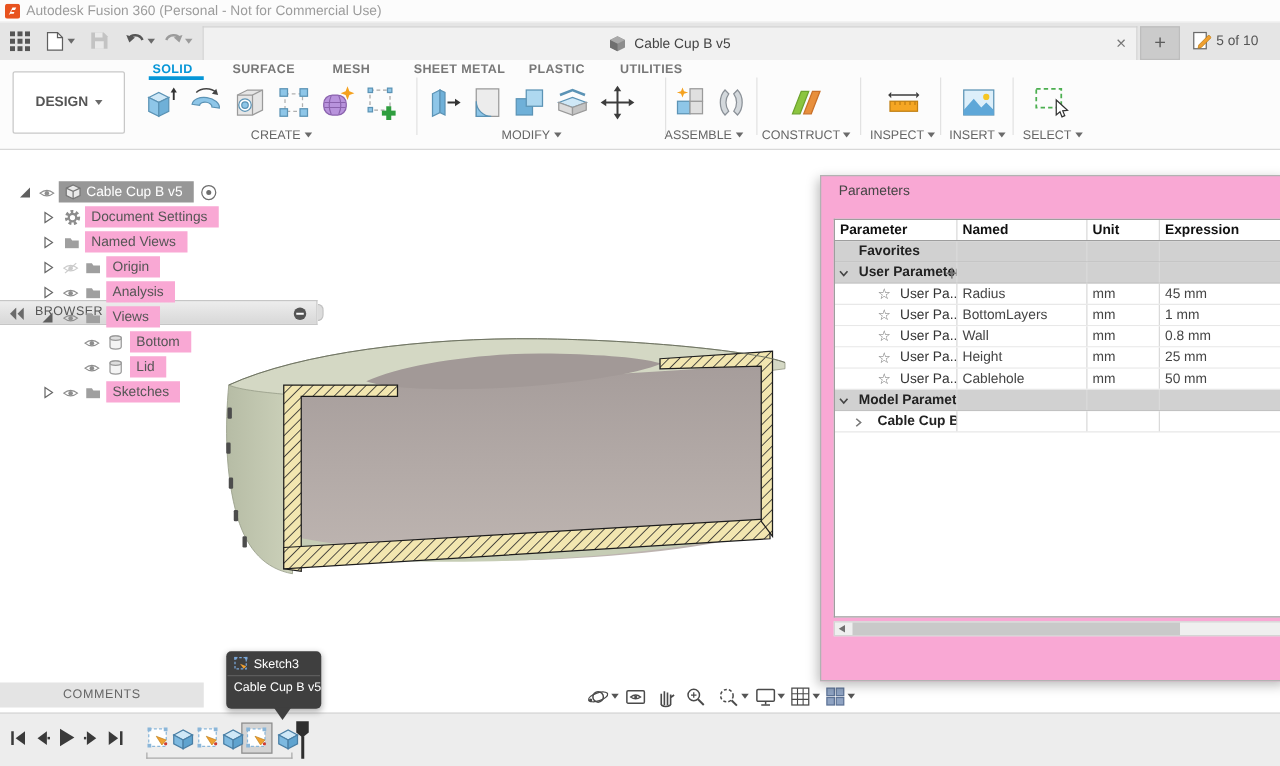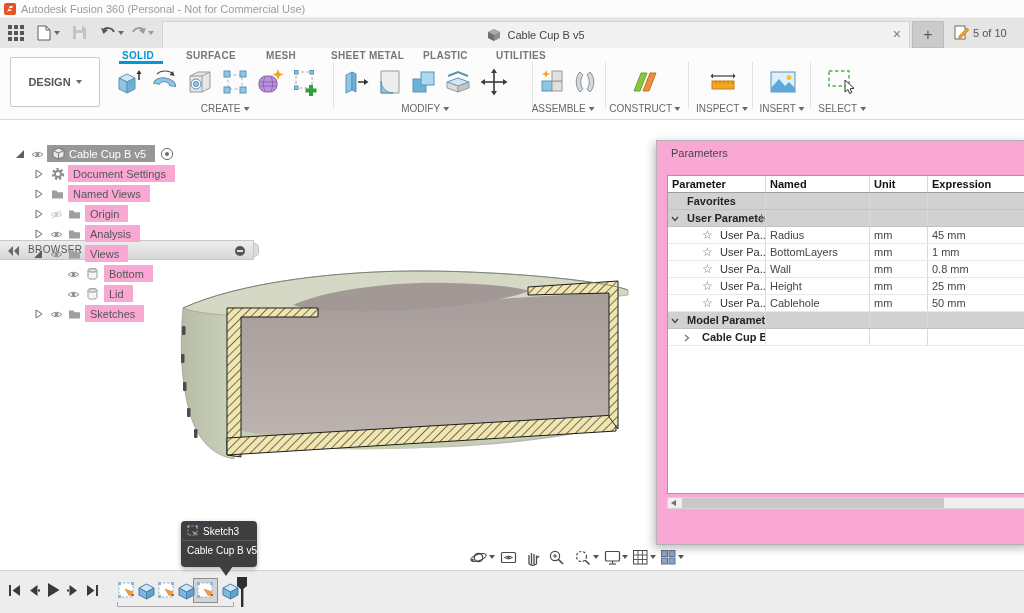--- a/index.html
+++ b/index.html
@@ -614,20 +614,21 @@
           <rect x="9" y="0.5" width="2" height="2" fill="#7aa7d9"></rect>
           <path d="M5 6 L10 8 L8 10 Z" fill="#f0a030"></path>
         </svg>
       <span>Sketch3</span>
     </div>
     <div class="div"></div>
     <div class="r2">Cable Cup B v5</div>
     <div class="tippointer"></div>
   </div>
 
+  <div class="comments">COMMENTS</div>
 
   <div>
     <svg class="nav" style="left:470px" width="17" height="17">
         <circle cx="8.5" cy="8.5" r="4.2" fill="none" stroke="#4a4a4a" stroke-width="1.2"></circle>
         <ellipse cx="8.5" cy="8.5" rx="8" ry="3.2" fill="none" stroke="#4a4a4a" stroke-width="1" transform="rotate(-18 8.5 8.5)"></ellipse>
         <circle cx="2.5" cy="11" r="1.3" fill="#4a4a4a"></circle>
       </svg>
     <span class="caret nav" style="left:489px;top:555px;border-top-color:#555"></span>
     <svg class="nav" style="left:500px" width="17" height="17">
         <rect x="1.5" y="3.5" width="14" height="10" rx="1" fill="none" stroke="#4a4a4a" stroke-width="1.2"></rect>

